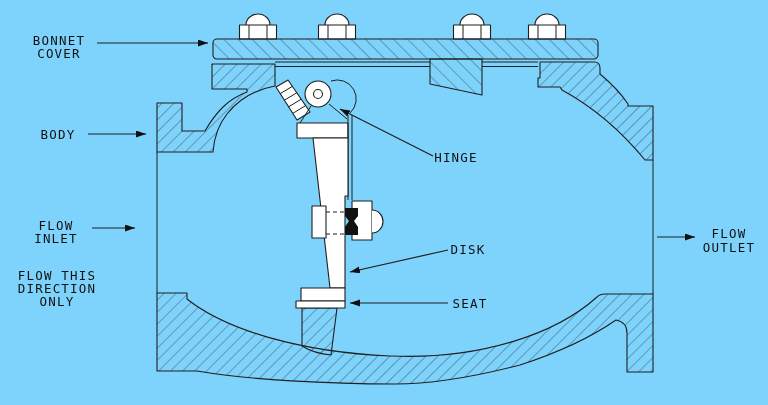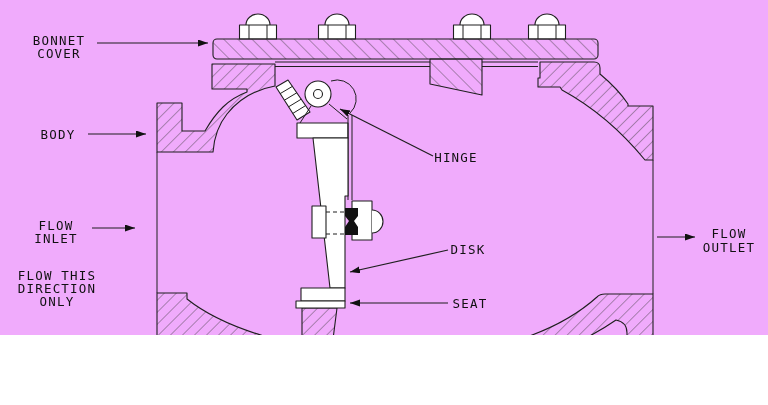--- a/index.html
+++ b/index.html
@@ -1,17 +1,17 @@
 <!DOCTYPE html>
 <html><head>
 <meta charset="utf-8">
 <style>
   html,body{margin:0;padding:0;background:#ffffff;}
   .stage{
-    position:relative;width:768px;height:335px;background:#f0abfc;overflow:hidden;
+    position:relative;width:768px;height:405px;background:#7dd3fc;overflow:hidden;
     font-family:"DejaVu Sans Mono", monospace;
   }
   svg{display:block;}
   .outline{fill:#ffffff;stroke:#1f1f1f;stroke-width:1.1;stroke-linejoin:round;}
   .hbody{fill:url(#hatchBody);stroke:#1f1f1f;stroke-width:1.1;stroke-linejoin:round;}
   .hcover{fill:url(#hatchCover);stroke:#1f1f1f;stroke-width:1.1;stroke-linejoin:round;}
   .thin{fill:none;stroke:#1f1f1f;stroke-width:1;}
   .leader{fill:none;stroke:#1f1f1f;stroke-width:1.2;}
   .lbl{
     font-family:"DejaVu Sans Mono", monospace;

